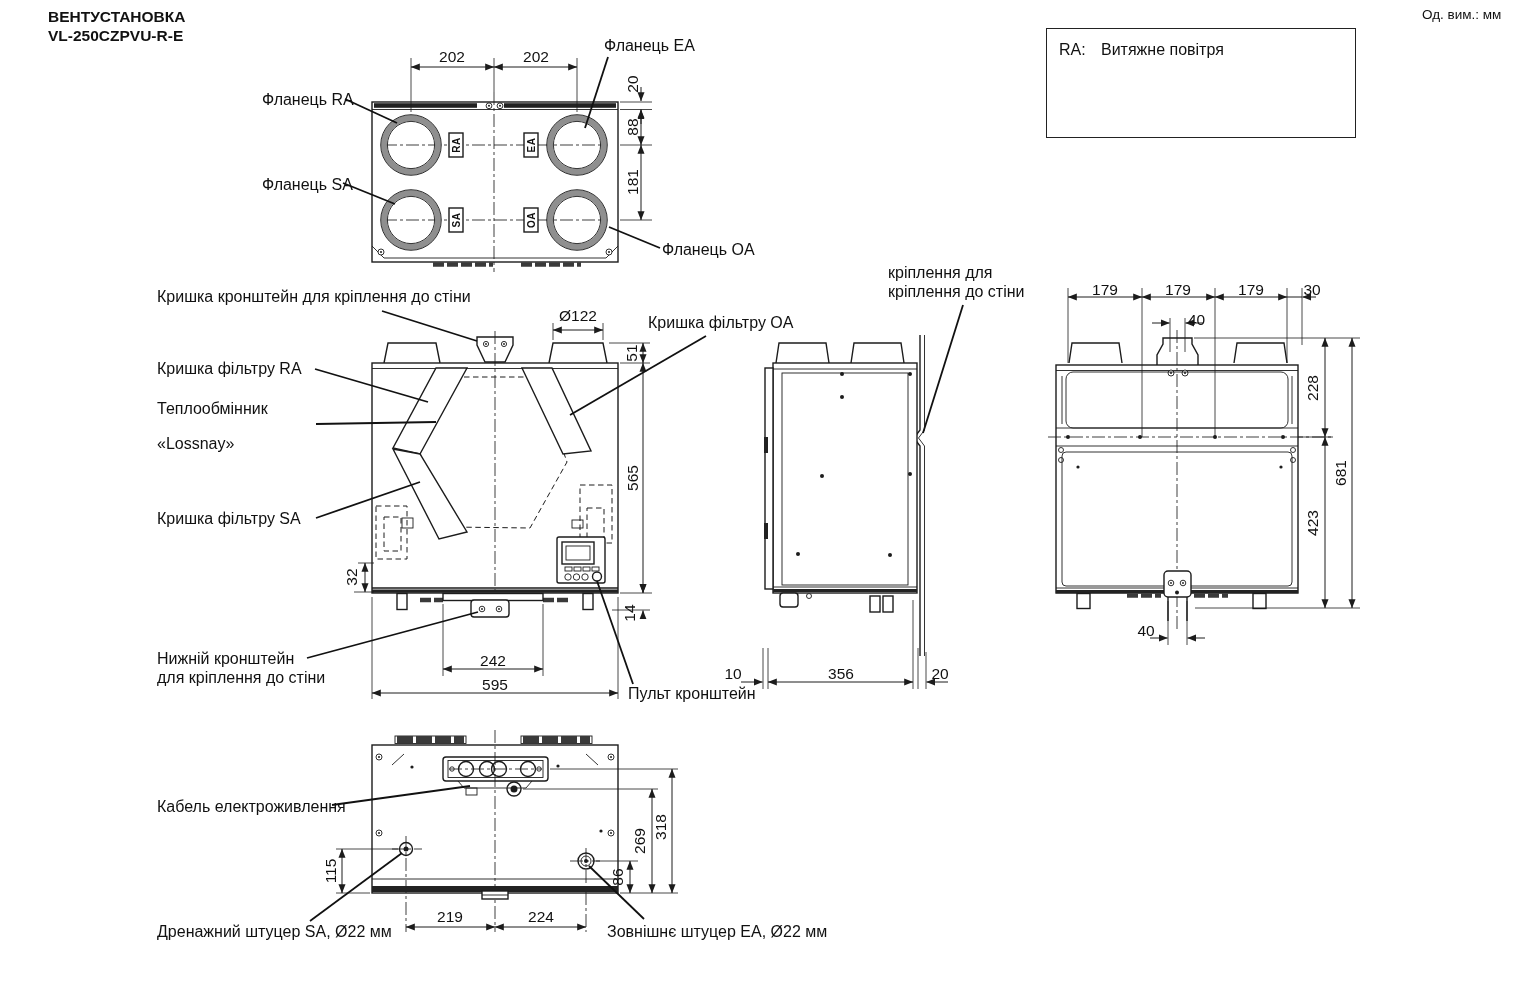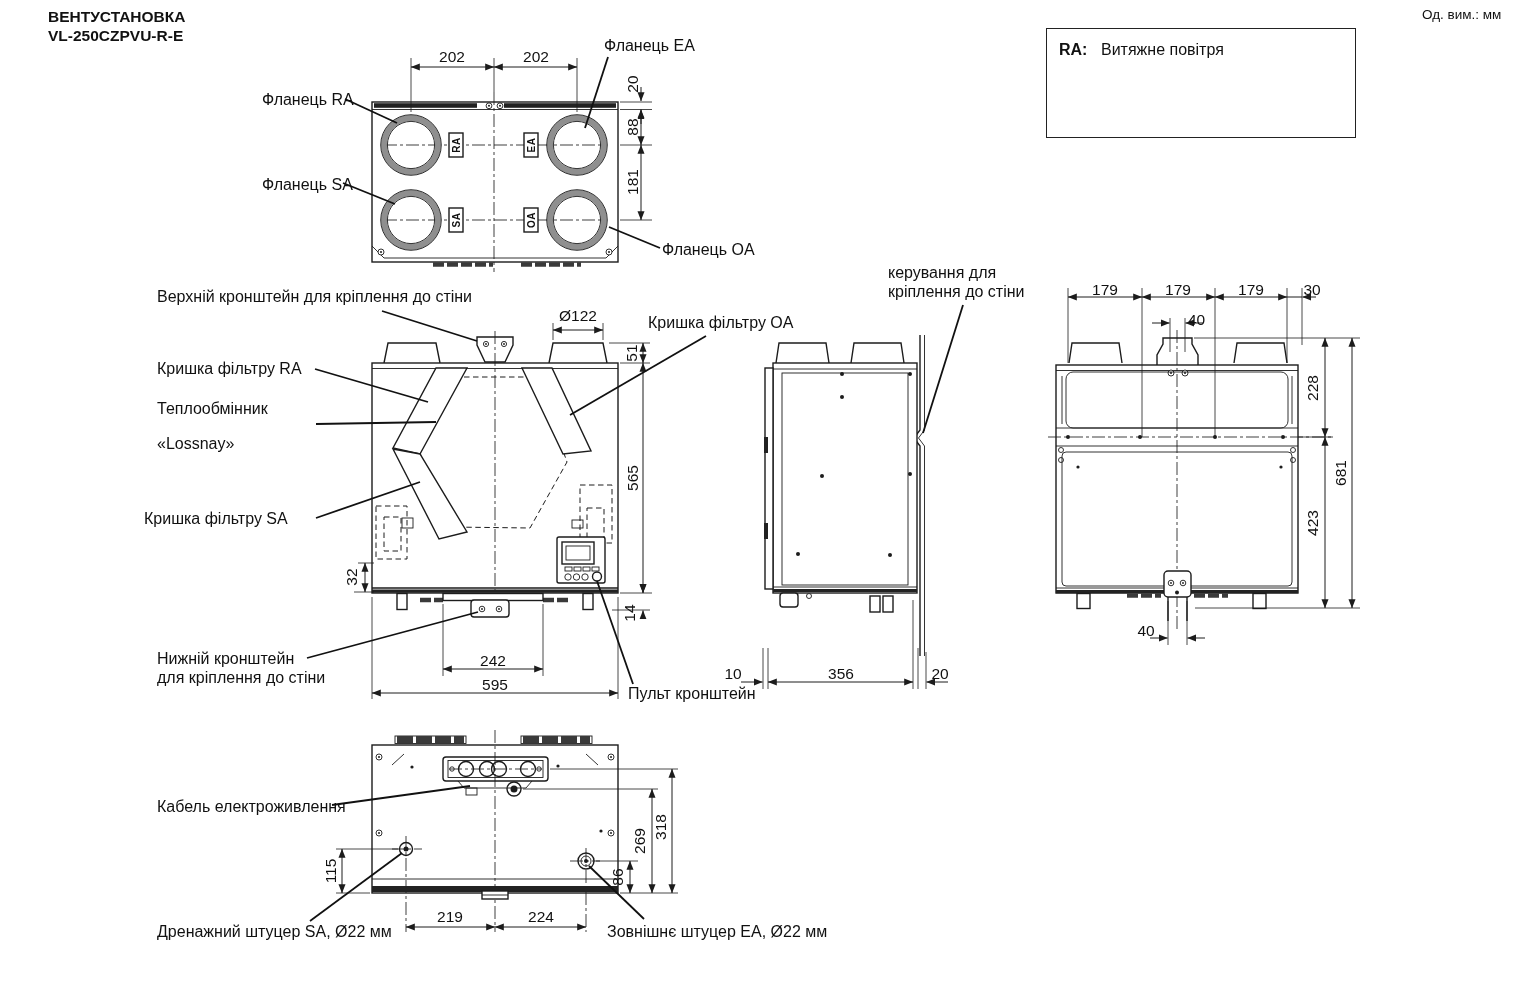--- a/index.html
+++ b/index.html
@@ -24,21 +24,21 @@
   .dimh{position:absolute;font-size:15.5px;white-space:nowrap;transform:translateX(-50%);}
   .diml{position:absolute;font-size:15.5px;white-space:nowrap;}
   .vdim{position:absolute;font-size:15.5px;white-space:nowrap;transform:translate(-50%,-50%) rotate(-90deg);}
   .tag{position:absolute;font-size:10px;font-weight:bold;letter-spacing:.5px;
        transform:translate(-50%,-50%) rotate(-90deg);}
   .title{position:absolute;left:48px;top:7px;font-size:15.5px;font-weight:bold;line-height:19px;}
   .units{position:absolute;left:1422px;top:7px;font-size:13.5px;}
   .legend{position:absolute;left:1046px;top:28px;width:310px;height:110px;border:1.7px solid #222;
           box-sizing:border-box;padding:8px 0 0 12px;font-size:16px;line-height:25.5px;}
   .legend-row{display:flex;}
-  .legend-code{width:42px;font-weight:bold;}
+  .legend-code{width:42px;}
 </style>
 </head>
 <body>
 
 <div id="canvas">
 
 <svg width="1522" height="1000" viewBox="0 0 1522 1000">
   <defs>
     <marker id="arr" viewBox="0 0 10 10" refX="9.3" refY="5" markerWidth="9.5" markerHeight="9.5" orient="auto-start-reverse">
       <path d="M0,1.3 L9.5,5 L0,8.7 Z" fill="#1c1c1c"></path>
@@ -377,39 +377,39 @@
 <div class="tag" style="left:456px;top:145px">RA</div>
 <div class="tag" style="left:531px;top:145px">EA</div>
 <div class="tag" style="left:456px;top:220px">SA</div>
 <div class="tag" style="left:531px;top:220px">OA</div>
 <div class="dimh" style="left:452px;top:48px">202</div>
 <div class="dimh" style="left:536px;top:48px">202</div>
 <div class="vdim" style="left:633px;top:84px">20</div>
 <div class="vdim" style="left:633px;top:127px">88</div>
 <div class="vdim" style="left:633px;top:182px">181</div>
 
-<div class="lbl" style="left:157px;top:289px">Верхній кронштейн для кріплення до стіни</div>
+<div class="lbl" style="left:157px;top:289px">Кришка кронштейн для кріплення до стіни</div>
 <div class="lbl" style="left:157px;top:361px">Кришка фільтру RA</div>
 <div class="lbl" style="left:157px;top:401px">Теплообмінник</div>
 <div class="lbl" style="left:157px;top:436px">«Lossnay»</div>
-<div class="lbl" style="left:144px;top:511px">Кришка фільтру SA</div>
+<div class="lbl" style="left:157px;top:511px">Кришка фільтру SA</div>
 <div class="lbl" style="left:648px;top:315px">Кришка фільтру OA</div>
 <div class="lbl" style="left:157px;top:651px">Нижній кронштейн</div>
 <div class="lbl" style="left:157px;top:670px">для кріплення до стіни</div>
 <div class="lbl" style="left:628px;top:686px">Пульт кронштейн</div>
 <div class="dimh" style="left:578px;top:307px">Ø122</div>
 <div class="vdim" style="left:632px;top:353px">51</div>
 <div class="vdim" style="left:633px;top:478px">565</div>
 <div class="vdim" style="left:352px;top:577px">32</div>
 <div class="vdim" style="left:630px;top:613px">14</div>
 
 <div class="dimh" style="left:493px;top:652px">242</div>
 <div class="dimh" style="left:495px;top:676px">595</div>
 
-<div class="lbl" style="left:888px;top:265px">керування для</div>
+<div class="lbl" style="left:888px;top:265px">кріплення для</div>
 <div class="lbl" style="left:888px;top:284px">кріплення до стіни</div>
 <div class="dimh" style="left:733px;top:665px">10</div>
 <div class="dimh" style="left:841px;top:665px">356</div>
 <div class="dimh" style="left:940px;top:665px">20</div>
 
 <div class="dimh" style="left:1105px;top:281px">179</div>
 <div class="dimh" style="left:1178px;top:281px">179</div>
 <div class="dimh" style="left:1251px;top:281px">179</div>
 <div class="dimh" style="left:1312px;top:281px">30</div>
 <div class="diml" style="left:1188px;top:311px">40</div>

